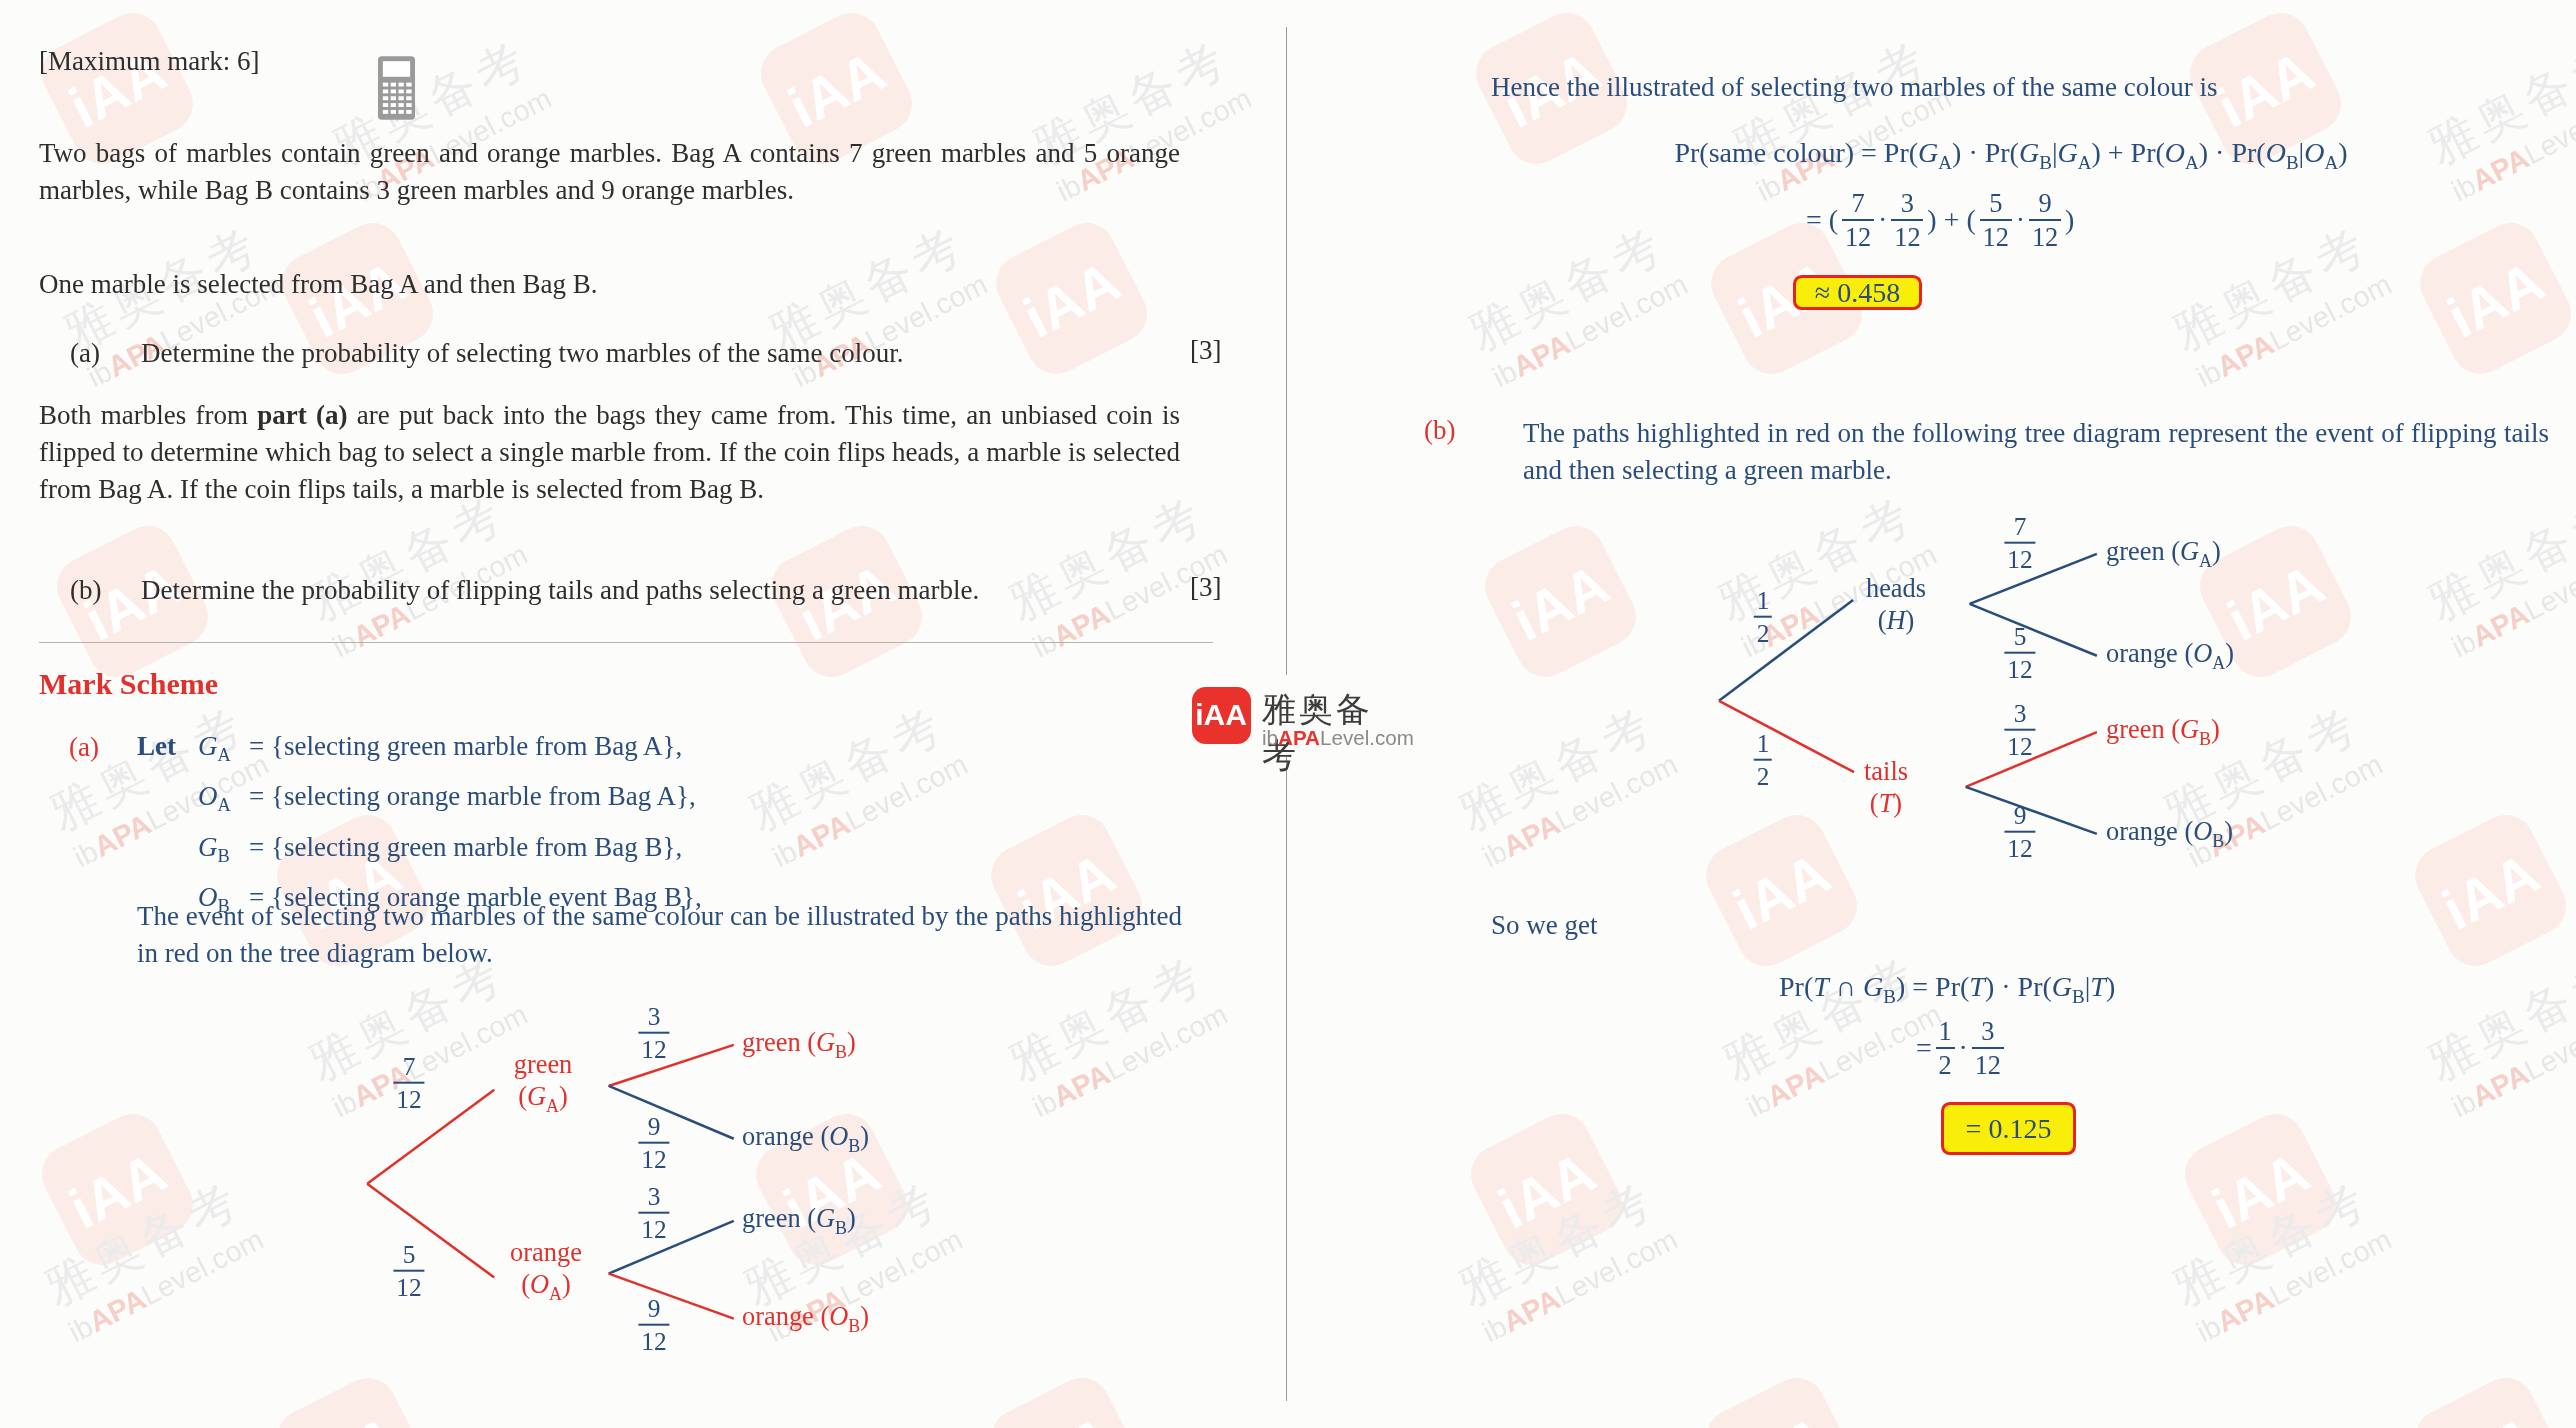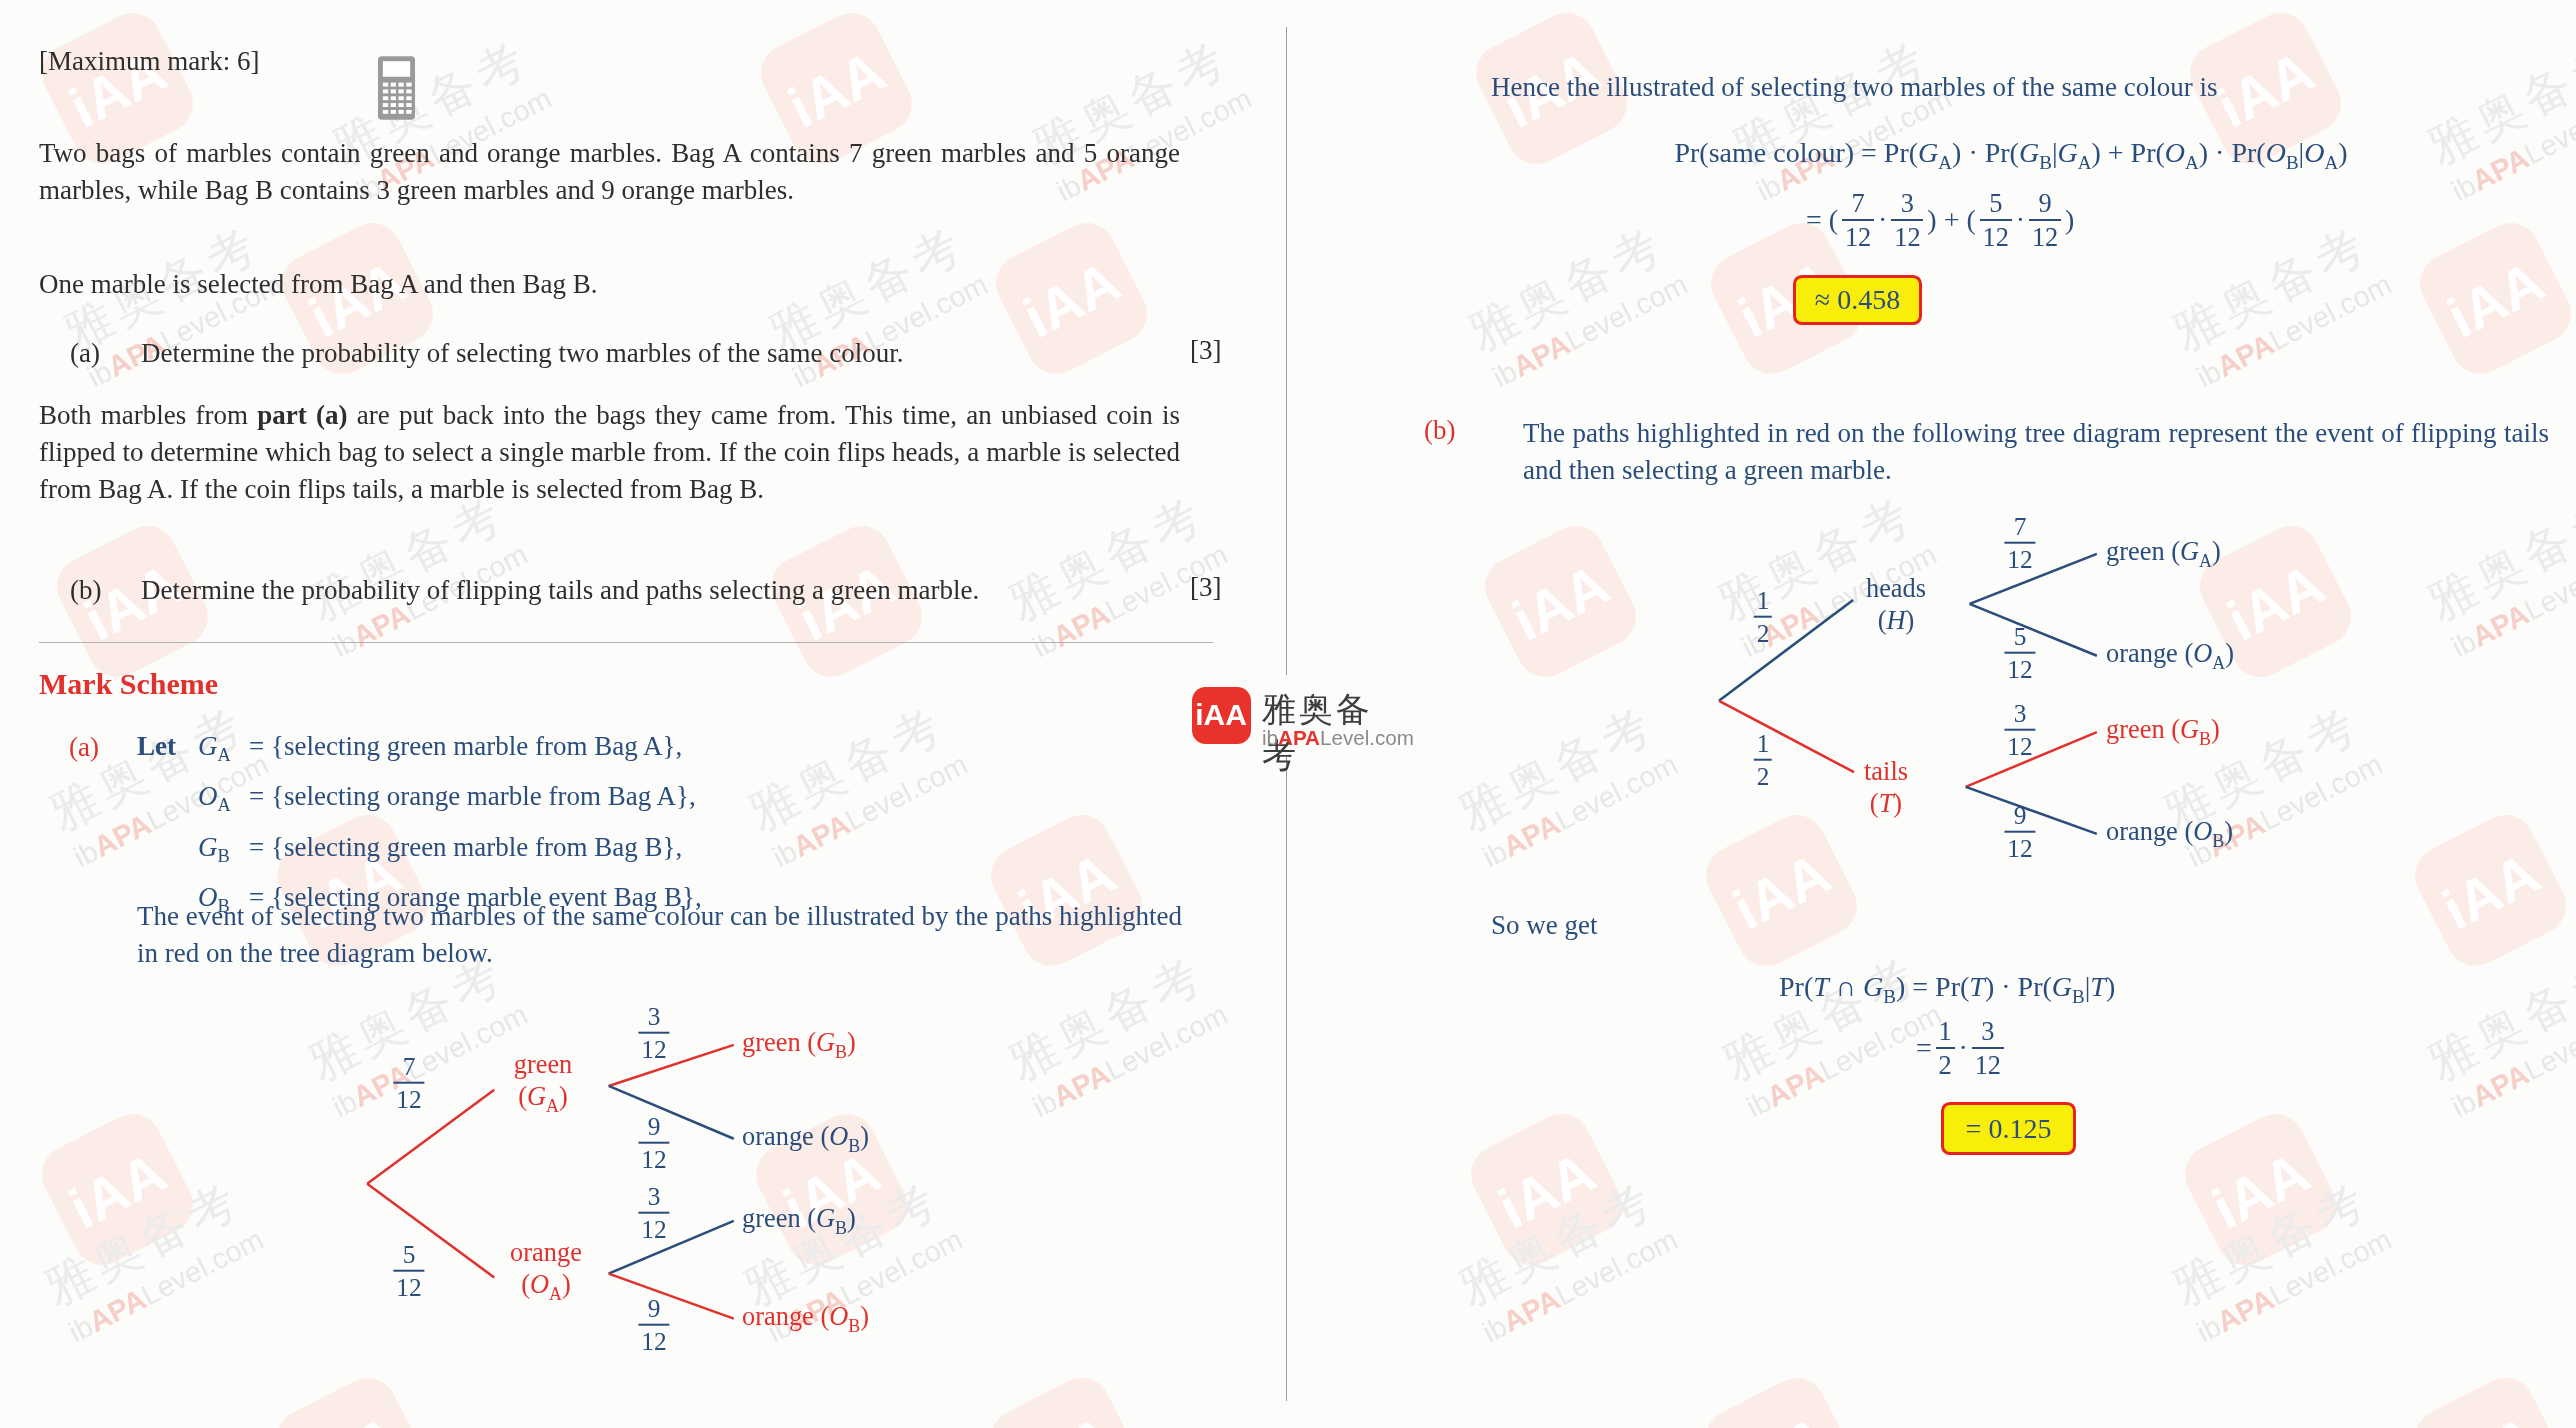--- a/index.html
+++ b/index.html
@@ -399,21 +399,21 @@
         <span class="fd">12</span>
       </span>
     <span>·</span>
     <span class="frac">
         <span class="fn">9</span>
         <span class="fd">12</span>
       </span>
     <span>)</span>
   </div>
 
-  <div class="abs result-box" style="left:1793px;top:275px;width:129px;height:50px;">≈ 0.458</div>
+  <div class="abs result-box" style="left:1793px;top:275px;width:129px;height:35px;">≈ 0.458</div>
 
   <span class="abs red" style="left:1424px;top:415px;font-size:27px;">(b)</span>
   <div class="abs eq jp" style="left:1491px;top:415px;width:1026px;font-size:27px;line-height:37px;margin-left:32px;">The paths highlighted in red on the following tree diagram represent the event of flipping tails and then selecting a green marble.</div>
 
   <div class="abs" style="left:1664px;top:504px;width:666px;height:372px;">
     <svg width="666" height="372" style="position:absolute;left:0;top:0;" viewBox="0 0 680 380">
       <line class="branch c-blue" x1="56" y1="201" x2="193" y2="98"></line>
       <line class="branch c-red" x1="56" y1="201" x2="194" y2="274"></line>
       <line class="branch c-blue" x1="312" y1="102" x2="442" y2="51"></line>
       <line class="branch c-blue" x1="312" y1="102" x2="442" y2="155"></line>

